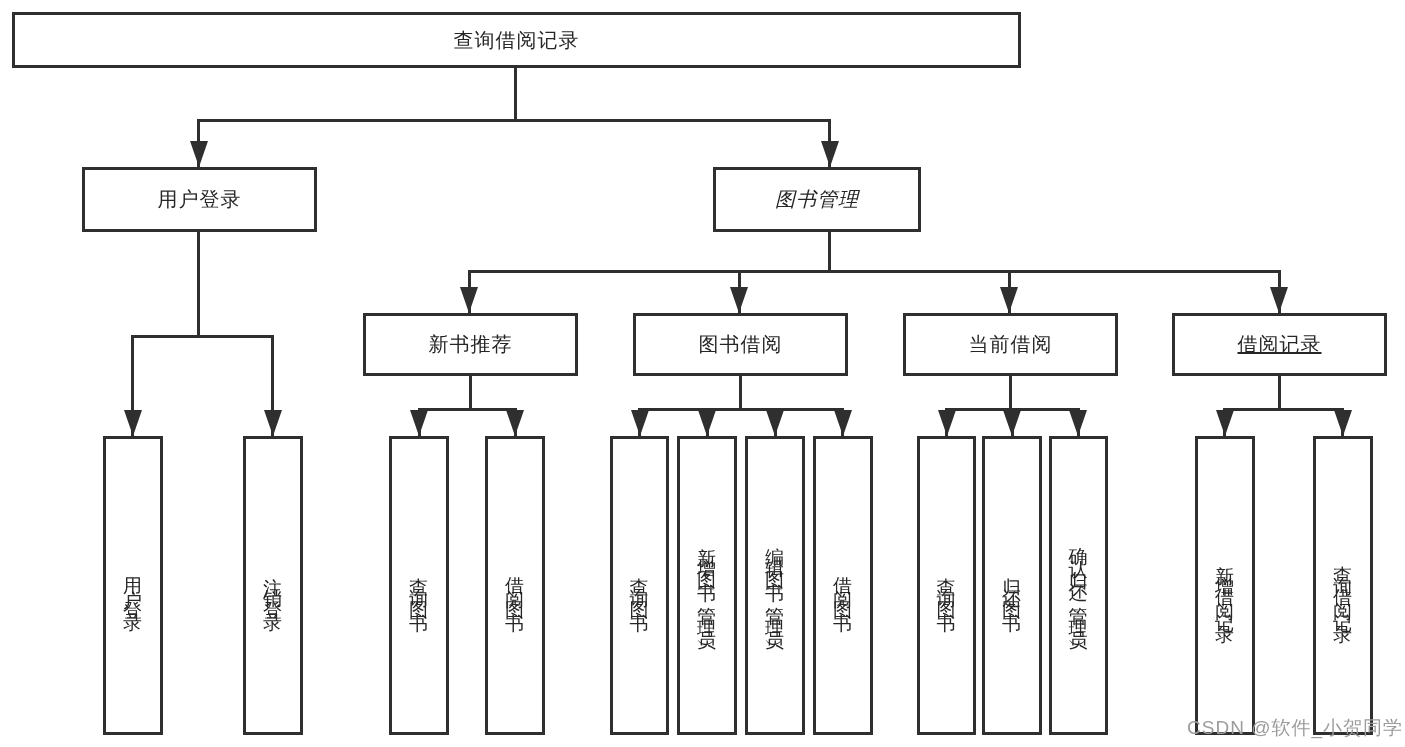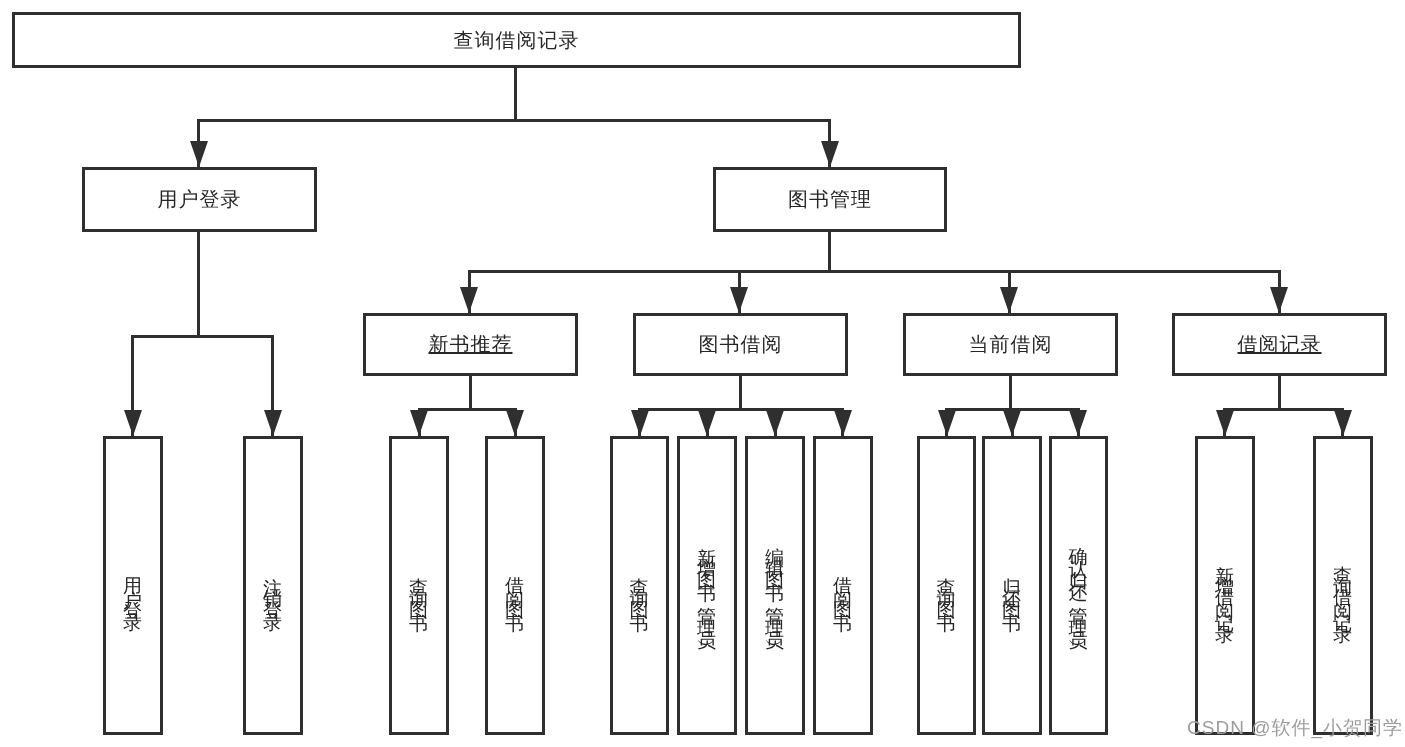--- a/index.html
+++ b/index.html
@@ -39,41 +39,41 @@
 
   <div class="vline" style="left:514px;top:67px;height:53px;"></div>
 
   <div class="hline" style="left:197px;top:119px;width:634px;"></div>
   <div class="vline" style="left:197px;top:119px;height:48px;"></div>
   <div class="arrow" style="left:190px;top:141px;"></div>
   <div class="vline" style="left:828px;top:119px;height:48px;"></div>
   <div class="arrow" style="left:821px;top:141px;"></div>
 
   <div class="box" style="left:82px;top:167px;width:235px;height:65px;">用户登录</div>
-  <div class="box" style="left:713px;top:167px;width:234px;height:65px;">图书管理</div>
+  <div class="box" style="left:713px;top:167px;width:208px;height:65px;font-style:italic;">图书管理</div>
 
   <div class="vline" style="left:197px;top:232px;height:103px;"></div>
   <div class="hline" style="left:131px;top:335px;width:143px;"></div>
   <div class="vline" style="left:131px;top:335px;height:101px;"></div>
   <div class="arrow" style="left:124px;top:410px;"></div>
   <div class="vline" style="left:271px;top:335px;height:101px;"></div>
   <div class="arrow" style="left:264px;top:410px;"></div>
 
   <div class="vline" style="left:828px;top:232px;height:40px;"></div>
   <div class="hline" style="left:468px;top:270px;width:813px;"></div>
   <div class="vline" style="left:468px;top:270px;height:43px;"></div>
   <div class="arrow" style="left:460px;top:287px;"></div>
   <div class="vline" style="left:738px;top:270px;height:43px;"></div>
   <div class="arrow" style="left:730px;top:287px;"></div>
   <div class="vline" style="left:1008px;top:270px;height:43px;"></div>
   <div class="arrow" style="left:1000px;top:287px;"></div>
   <div class="vline" style="left:1278px;top:270px;height:43px;"></div>
   <div class="arrow" style="left:1270px;top:287px;"></div>
 
-  <div class="box" style="left:363px;top:313px;width:215px;height:63px;text-decoration:underline;">新书推荐</div>
+  <div class="box" style="left:363px;top:313px;width:215px;height:63px;">新书推荐</div>
   <div class="box" style="left:903px;top:313px;width:215px;height:63px;">当前借阅</div>
   <div class="box" style="left:633px;top:313px;width:215px;height:63px;">图书借阅</div>
   <div class="box" style="left:1172px;top:313px;width:215px;height:63px;text-decoration:underline;">借阅记录</div>
 
   <div class="vline" style="left:469px;top:376px;height:33px;"></div>
   <div class="hline" style="left:418px;top:408px;width:99px;"></div>
   <div class="vline" style="left:418px;top:408px;height:28px;"></div>
   <div class="arrow" style="left:410px;top:410px;"></div>
   <div class="vline" style="left:514px;top:408px;height:28px;"></div>
   <div class="arrow" style="left:506px;top:410px;"></div>

